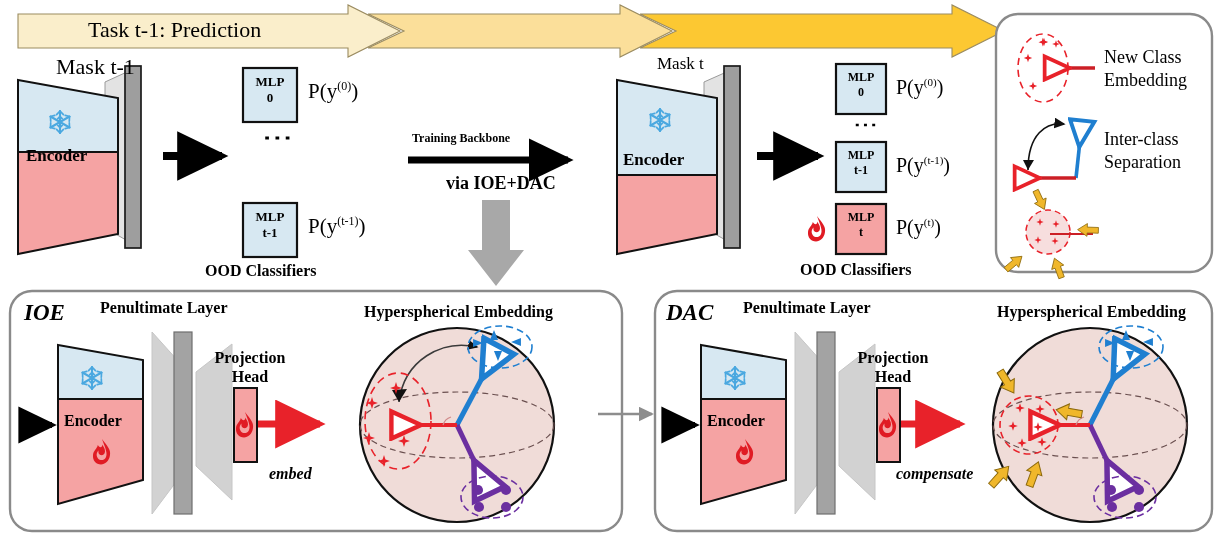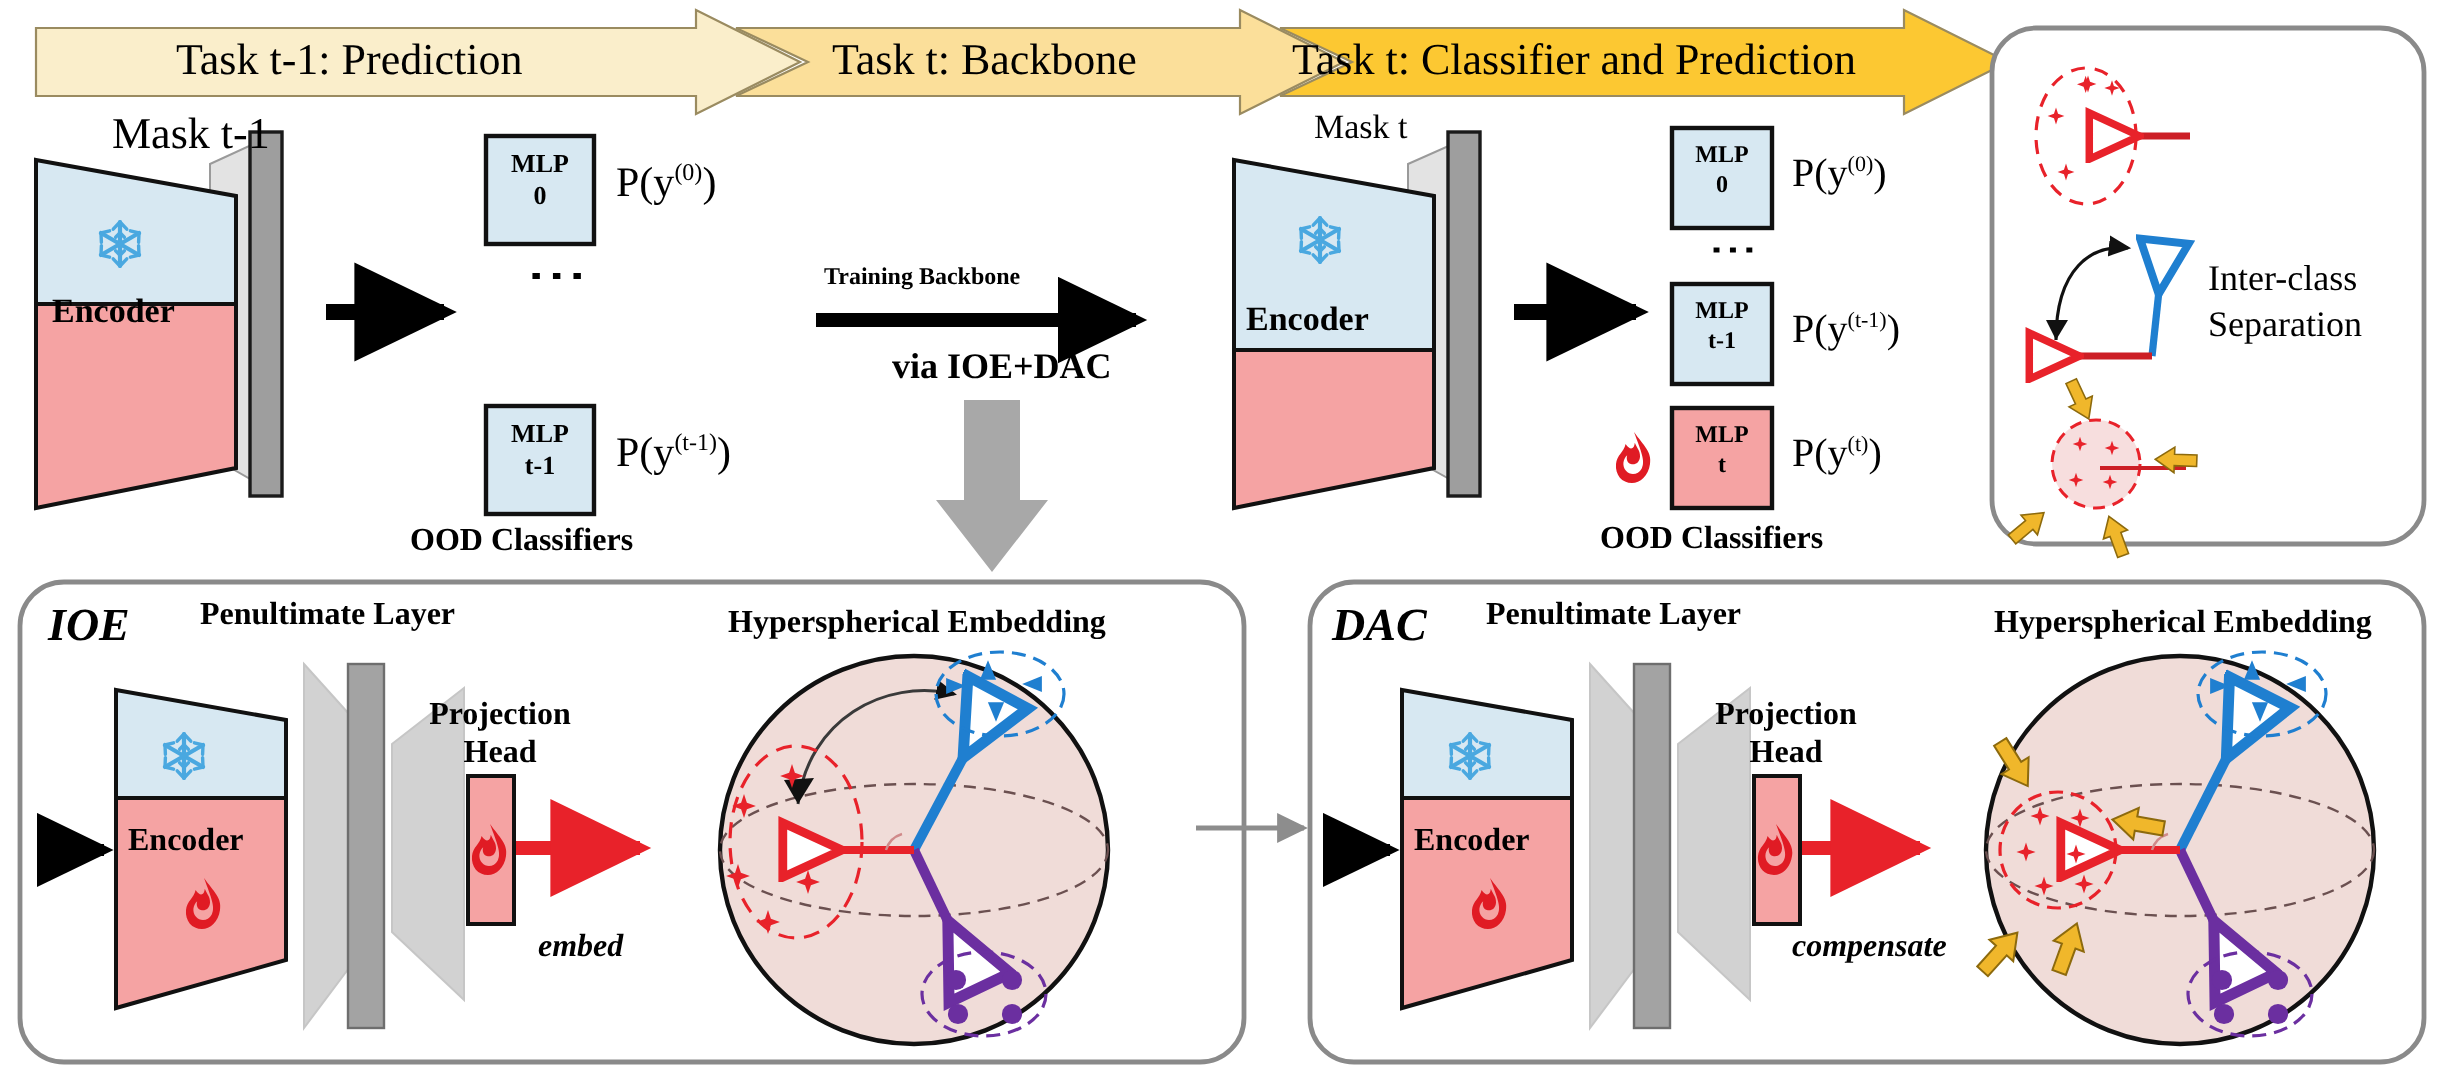--- a/index.html
+++ b/index.html
@@ -274,22 +274,20 @@
         <use href="#yarrow" transform="translate(1007,382) rotate(58)"></use>
         <use href="#yarrow" transform="translate(1069,412) rotate(190)"></use>
         <use href="#yarrow" transform="translate(1000,476) rotate(-48)"></use>
         <use href="#yarrow" transform="translate(1034,474) rotate(-70)"></use>
       </g>
     </g>
   </g>
 </svg>
 
 <div class="lbl" style="left:88px;top:17px;font-size:22px;">Task t-1: Prediction</div>
-<div class="lbl" style="left:416px;top:17px;font-size:22px;">Task t: Backbone</div>
-<div class="lbl" style="left:646px;top:17px;font-size:22px;">Task t: Classifier and Prediction</div>
 
 <div class="lbl" style="left:56px;top:54px;font-size:22px;">Mask t-1</div>
 <div class="lbl b" style="left:26px;top:146px;font-size:17px;">Encoder</div>
 <div class="lbl b" style="left:250px;top:74px;font-size:13px;text-align:center;width:40px;line-height:16px;">
   <span>MLP</span><br>
   <span>0</span>
 </div>
 <div class="lbl b" style="left:250px;top:209px;font-size:13px;text-align:center;width:40px;line-height:16px;">
   <span>MLP</span><br>
   <span>t-1</span>
@@ -327,20 +325,24 @@
 </div>
 <div class="lbl" style="left:896px;top:154px;font-size:20px;">
   <span>P(y</span><sup style="font-size:11px;">(t-1)</sup><span>)</span>
 </div>
 <div class="lbl" style="left:896px;top:216px;font-size:20px;">
   <span>P(y</span><sup style="font-size:11px;">(t)</sup><span>)</span>
 </div>
 <div class="lbl" style="left:854px;top:120px;font-size:24px;line-height:10px;transform:rotate(90deg);">⋮</div>
 <div class="lbl b" style="left:800px;top:261px;font-size:16px;">OOD Classifiers</div>
 
+<div class="lbl" style="left:1104px;top:46px;font-size:18px;line-height:23px;">
+  <span>New Class</span><br>
+  <span>Embedding</span>
+</div>
 <div class="lbl" style="left:1104px;top:128px;font-size:18px;line-height:23px;">
   <span>Inter-class</span><br>
   <span>Separation</span>
 </div>
 
 <div class="lbl b i" style="left:24px;top:300px;font-size:23px;">IOE</div>
 <div class="lbl b" style="left:100px;top:299px;font-size:16px;">Penultimate Layer</div>
 <div class="lbl b" style="left:206px;top:348px;font-size:16px;line-height:19px;text-align:center;width:88px;">
   <span>Projection</span><br>
   <span>Head</span>

